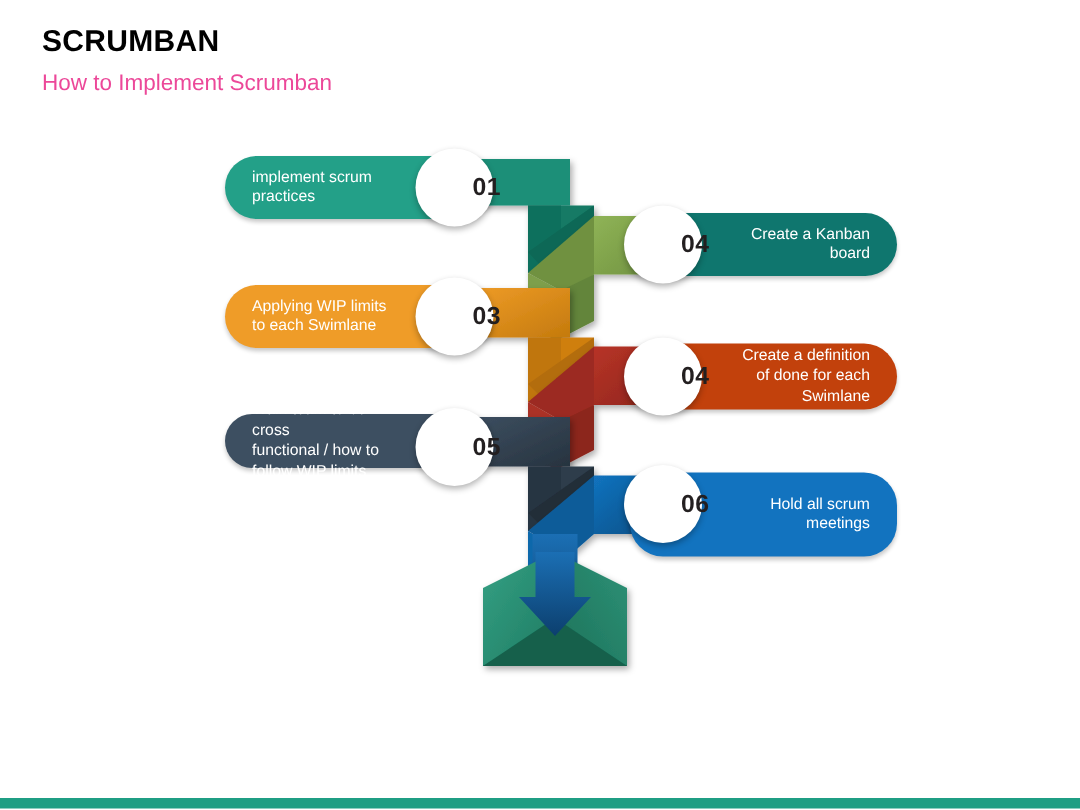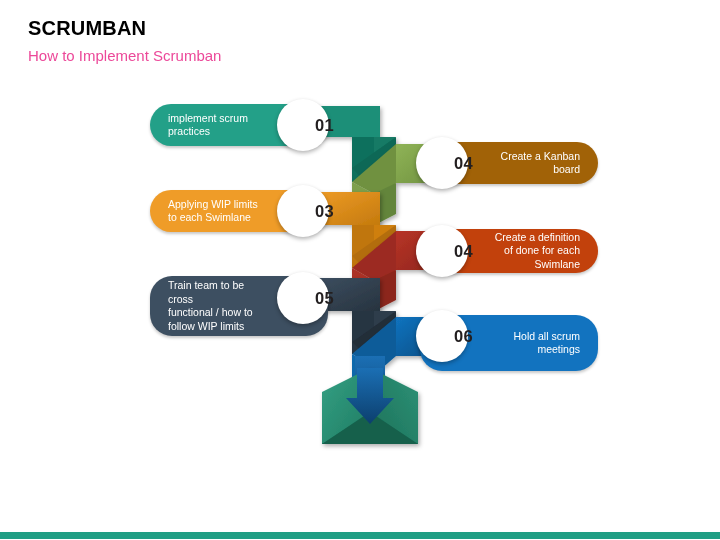--- a/index.html
+++ b/index.html
@@ -235,21 +235,21 @@
     </svg>
 
     <div class="pill pill-left" style="left:138px; top:104px; width:178px; height:42px; background:#23a088;">
       <span class="pill-text">implement scrum
 practices</span>
     </div>
     <div class="badge" style="left:265px; top:99px;">
       <span class="badge-num">01</span>
     </div>
 
-    <div class="pill pill-right" style="left:408px; top:142px; width:178px; height:42px; background:#a16207;">
+    <div class="pill pill-right" style="left:408px; top:142px; width:178px; height:42px; background:#0f766e;">
       <span class="pill-text">Create a Kanban
 board</span>
     </div>
     <div class="badge" style="left:404px; top:137px;">
       <span class="badge-num">04</span>
     </div>
 
     <div class="pill pill-left" style="left:138px; top:190px; width:178px; height:42px; background:#ef9c28;">
       <span class="pill-text">Applying WIP limits
 to each Swimlane</span>
@@ -260,21 +260,21 @@
 
     <div class="pill pill-right" style="left:408px; top:229px; width:178px; height:44px; background:#c2410c;">
       <span class="pill-text">Create a definition
 of done for each
 Swimlane</span>
     </div>
     <div class="badge" style="left:404px; top:225px;">
       <span class="badge-num">04</span>
     </div>
 
-    <div class="pill pill-left" style="left:138px; top:276px; width:178px; height:60px; background:#3d4f61;">
+    <div class="pill pill-left" style="left:138px; top:276px; width:178px; height:36px; background:#3d4f61;">
       <span class="pill-text">Train team to be cross
 functional / how to
 follow WIP limits</span>
     </div>
     <div class="badge" style="left:265px; top:272px;">
       <span class="badge-num">05</span>
     </div>
 
     <div class="pill pill-right" style="left:408px; top:315px; width:178px; height:56px; background:#1273bf;">
       <span class="pill-text">Hold all scrum

